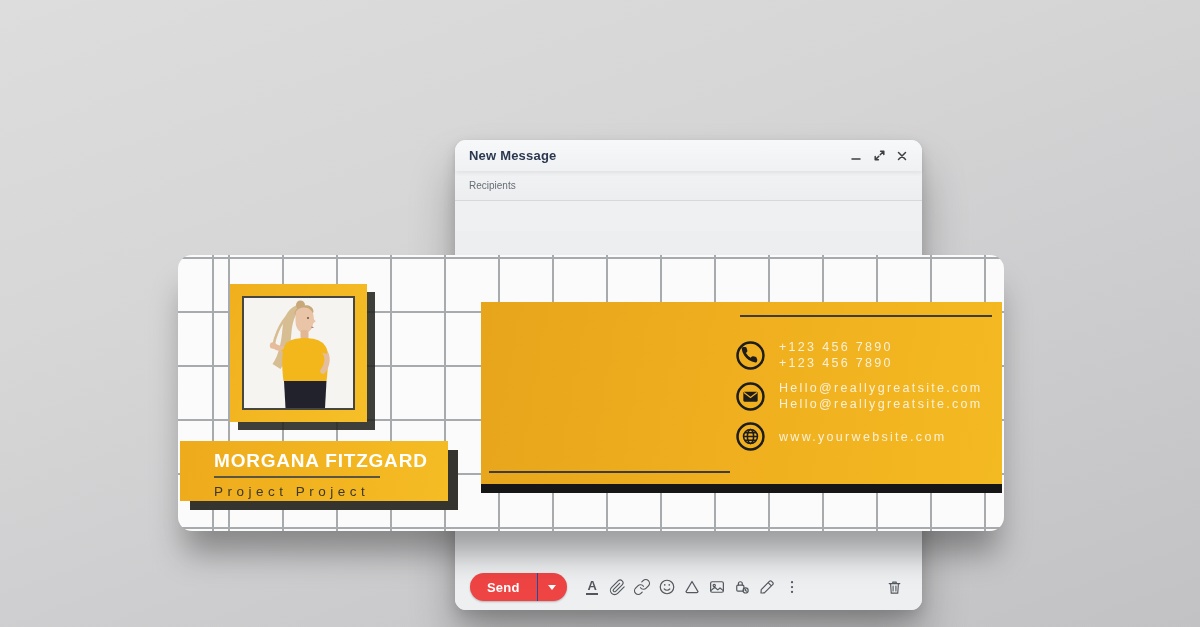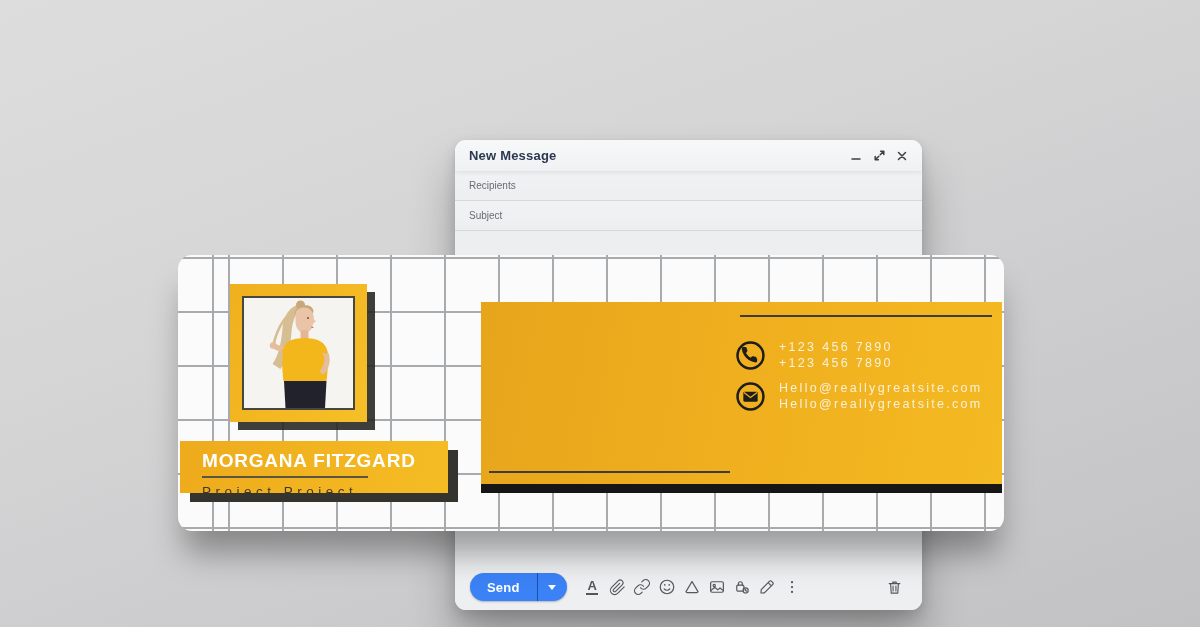--- a/index.html
+++ b/index.html
@@ -32,21 +32,21 @@
     border-bottom:1px solid #d6d8da;
   }
   .compose-body { position:absolute; left:0; right:0; top:91px; bottom:46px; background:#edeef0; }
   .compose-toolbar {
     position:absolute; left:0; right:0; bottom:0; height:46px;
     display:flex; align-items:center; padding:0 18px 0 15px;
     border-radius:0 0 11px 11px; background:#edeff1;
   }
   .send-split {
     display:flex; height:28px; border-radius:14px; overflow:hidden;
-    background:#3b82f6; box-shadow:0 1px 2px rgba(0,0,0,.25); cursor:pointer;justify-content:flex-end;
+    background:#ef4444; box-shadow:0 1px 2px rgba(0,0,0,.25); cursor:pointer;justify-content:flex-end;
   }
   .send-main { border:none; background:transparent; color:#fff; font-family:inherit;
     font-size:13px; font-weight:bold; padding:0 17px; letter-spacing:.2px; cursor:pointer; }
   .send-arrow { width:30px; border-left:1px solid #1c4fa6; display:flex; align-items:center; justify-content:center; cursor:pointer; }
   .chev-down { width:0; height:0; border-left:4.5px solid transparent; border-right:4.5px solid transparent; border-top:5px solid #fff; }
   .tb-icons { display:flex; align-items:center; gap:6px; margin-left:16px; }
   .tb-icon { width:19px; height:19px; display:flex; align-items:center; justify-content:center; cursor:pointer; }
   .fmt-a { font-size:13px; font-weight:bold; color:#53575c; border-bottom:2px solid #53575c; line-height:1; padding:0 1px 1px; }
   .trash-btn { margin-left:auto; width:20px; height:20px; display:flex; align-items:center; justify-content:center; cursor:pointer; }
 
@@ -63,23 +63,23 @@
   }
   .photo-frame {
     position:absolute; left:52px; top:29px; width:137px; height:138px;
     background:linear-gradient(120deg,#f0b01d,#f6bf28); padding:12px;
     box-shadow:8px 8px 0 rgba(35,35,32,.88);
   }
   .photo-inner { width:100%; height:100%; border:2px solid #47463f; background:#f6f4f1; overflow:hidden; }
   .photo-inner svg { display:block; width:100%; height:100%; }
 
   .name-banner {
-    position:absolute; left:2px; top:186px; width:268px; height:52px;
+    position:absolute; left:2px; top:186px; width:268px; height:60px;
     background:linear-gradient(100deg,#eeab1c,#f5bc24);
-    box-shadow:10px 9px 0 #35342e; padding:9px 0 0 22px;
+    box-shadow:10px 9px 0 #35342e; padding:9px 0 0 34px;
   }
   .sig-name { font-size:19px; font-weight:bold; color:#ffffff; letter-spacing:.8px; white-space:nowrap; }
   .name-rule { width:166px; height:2px; background:#5a5440; margin:4px 0 6px 0; }
   .sig-role { font-size:13.5px; color:#3c382a; letter-spacing:4.5px; white-space:nowrap; }
 
   .biz-card {
     position:absolute; left:303px; top:47px; width:521px; height:182px;
     background:linear-gradient(100deg,#e7a51c 0%, #efae1e 45%, #f4ba22 100%);
     box-shadow:0 9px 0 #161616;
   }
@@ -119,23 +119,20 @@
         </span>
         <span class="win-btn">
           <svg class="winico" width="10" height="10" viewBox="0 0 10 10">
               <path d="M1.5 1.5l7 7M8.5 1.5l-7 7"></path>
             </svg>
         </span>
       </div>
     </div>
     <div class="field-row">
       <span>Recipients</span>
-    </div>
-    <div class="field-row">
-      <span>Subject</span>
     </div>
     <div class="compose-body"></div>
 
     <div class="compose-toolbar">
       <div class="send-split">
         <button class="send-main">Send</button>
         <span class="send-arrow">
           <span class="chev-down"></span>
         </span>
       </div>
@@ -254,17 +251,30 @@
           <svg class="contact-icon" viewBox="0 0 32 32">
             <circle cx="16" cy="16" r="13.4" fill="none" stroke="#1d1d1b" stroke-width="2.6"></circle>
             <rect x="8.6" y="11" width="14.8" height="10.4" rx="1.2" fill="#1d1d1b"></rect>
             <path d="M9.2 11.8 16 17l6.8-5.2" fill="none" stroke="#efae1e" stroke-width="1.3"></path>
           </svg>
           <div class="contact-lines">
             <span class="contact-line">Hello@reallygreatsite.com</span>
             <span class="contact-line">Hello@reallygreatsite.com</span>
           </div>
         </div>
+        <div class="contact-row">
+          <svg class="contact-icon" viewBox="0 0 32 32">
+            <circle cx="16" cy="16" r="13.4" fill="none" stroke="#1d1d1b" stroke-width="2.6"></circle>
+            <g fill="none" stroke="#1d1d1b" stroke-width="1.6">
+              <circle cx="16" cy="16" r="7.2"></circle>
+              <ellipse cx="16" cy="16" rx="3.2" ry="7.2"></ellipse>
+              <path d="M8.8 16h14.4M10 12.2h12M10 19.8h12"></path>
+            </g>
+          </svg>
+          <div class="contact-lines">
+            <span class="contact-line">www.yourwebsite.com</span>
+          </div>
+        </div>
       </div>
     </div>
   </div>
 
 </div>
 
 </body></html>

